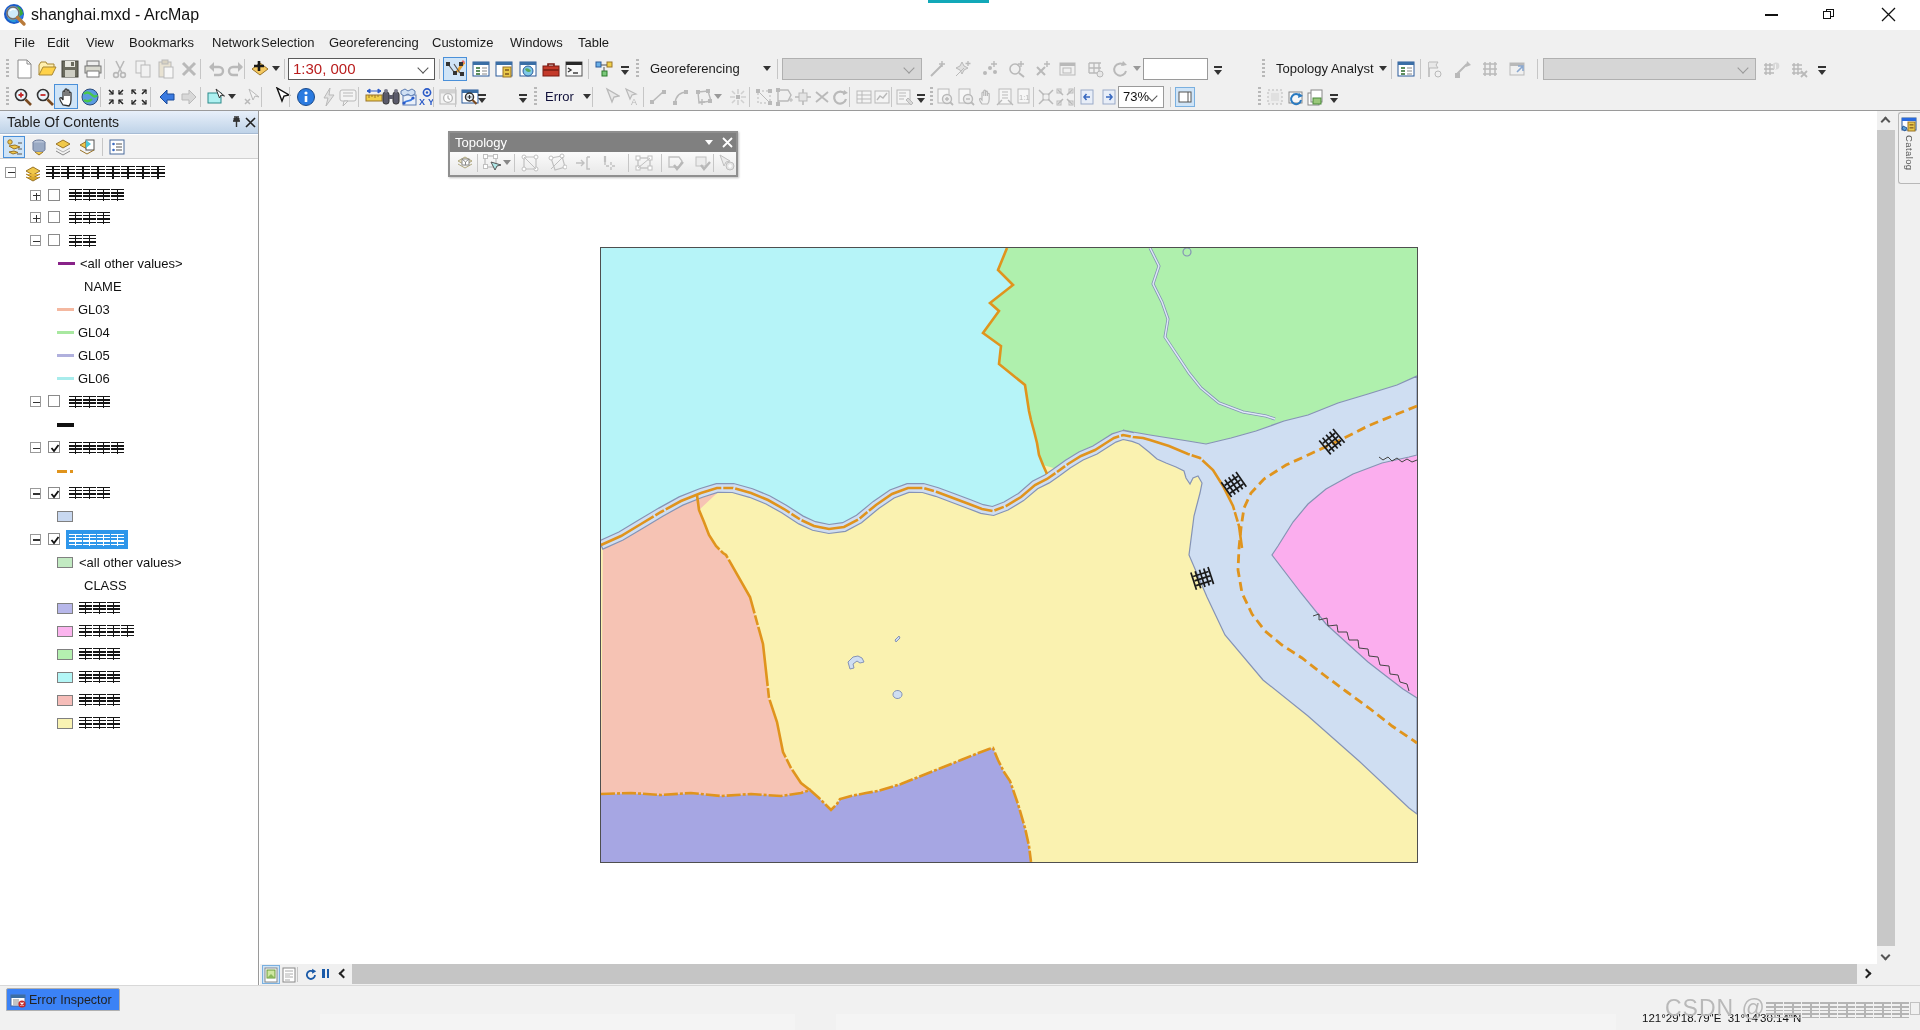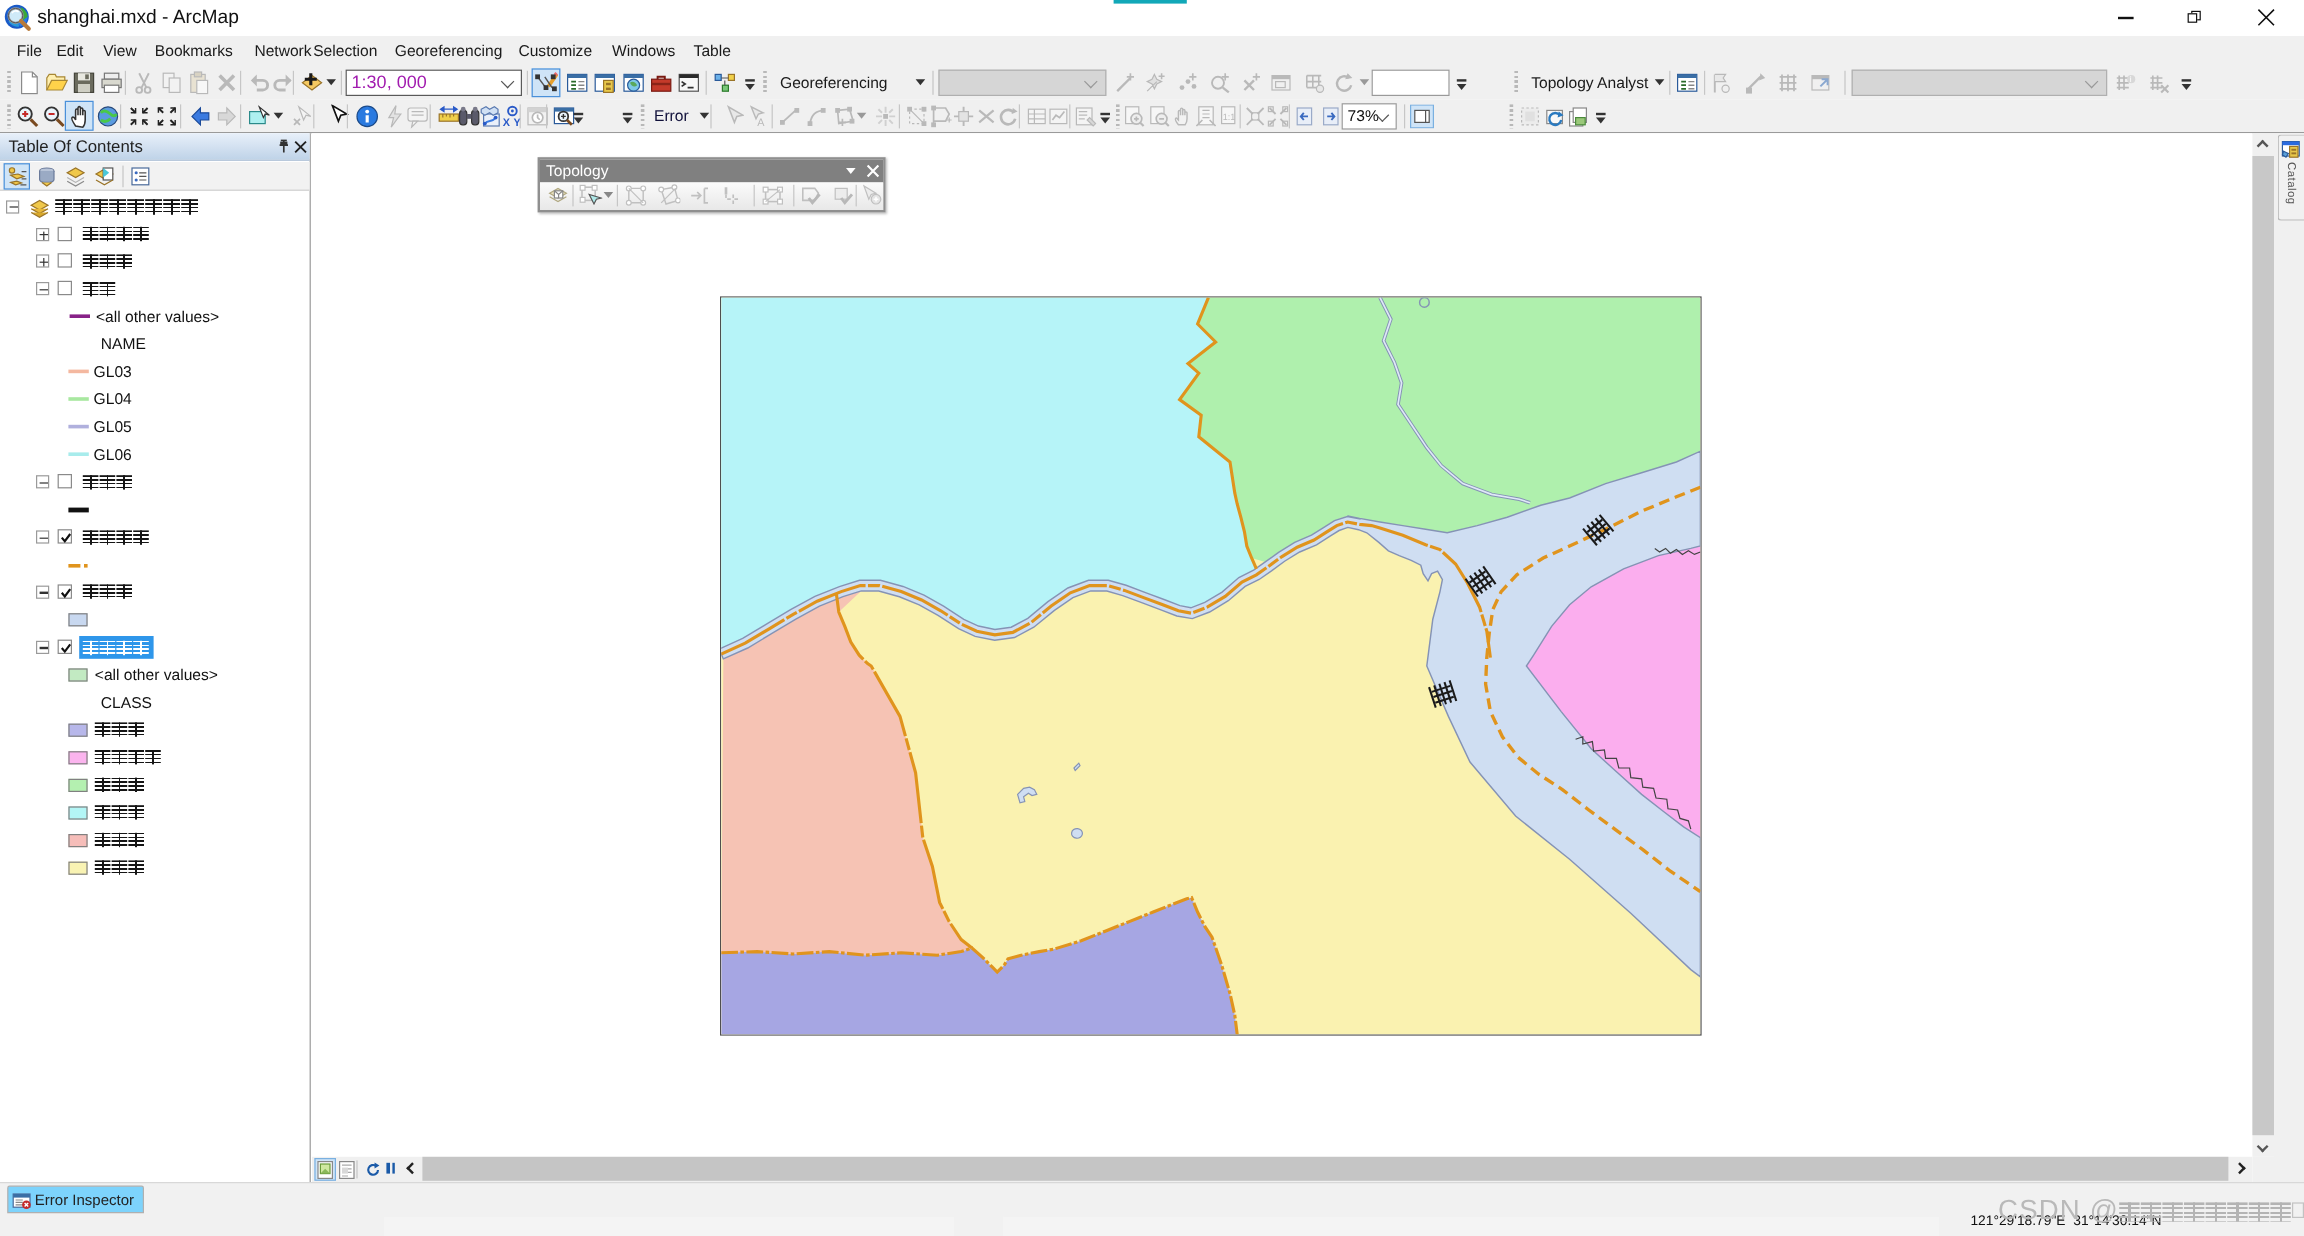--- a/index.html
+++ b/index.html
@@ -96,21 +96,21 @@
         <path d="M16 8H7a4 4 0 0 0 0 8h5" fill="none" stroke="#b9b9b9" stroke-width="2.4"></path>
         <path d="M12 3l5 5-5 5z" fill="#b9b9b9"></path>
       </svg></div>
     <div class="sep" style="left:244px;top:4px;height:20px"></div>
     <div class="ic" style="left:250px;top:4px"><svg width="20" height="20" viewBox="0 0 20 20">
         <path d="M10 4l8 6-8 6-8-6z" fill="#f5c961" stroke="#9a7428"></path>
         <path d="M9 2v10M4 7h10" stroke="#1a1a1a" stroke-width="2.6"></path>
       </svg></div>
     <div style="position:absolute;left:272px;top:11px;width:0;height:0;border-left:4px solid transparent;border-right:4px solid transparent;border-top:5px solid #333"></div>
     <div class="sep" style="left:284px;top:4px;height:20px"></div>
-    <div class="abs" style="left:288px;top:3px;width:147px;height:22px;background:#fff;border:1px solid #5a5a5a;font-size:15px;line-height:20px;color:#a21caf;padding-left:4px">1:30, 000</div>
+    <div class="abs" style="left:288px;top:3px;width:147px;height:22px;background:#fff;border:1px solid #5a5a5a;font-size:15px;line-height:20px;color:#b91c1c;padding-left:4px">1:30, 000</div>
     <div style="position:absolute;left:419px;top:9px;width:8px;height:8px;border-right:1.6px solid #555;border-bottom:1.6px solid #555;transform:rotate(45deg)"></div>
     <div class="sep" style="left:439px;top:4px;height:20px"></div>
     <div class="abs" style="left:443px;top:2px;width:24px;height:24px;border:1px solid #4a90d9;background:#cfe4f7"></div>
     <div class="ic" style="left:445px;top:4px"><svg width="20" height="20" viewBox="0 0 20 20">
         <path d="M12 13L19 3" stroke="#e8a02c" stroke-width="3"></path>
         <path d="M18 1l2 2-1.5 1.5-2-2z" fill="#e86a6a"></path>
         <path d="M3 5l6 8m0-8l6 9" stroke="#555" stroke-width="1.2" fill="none"></path>
         <rect x="1" y="3" width="4" height="4" fill="#333"></rect>
         <rect x="8" y="12" width="4" height="4" fill="#333"></rect>
         <rect x="14" y="3" width="4" height="4" fill="#333"></rect>
@@ -859,21 +859,21 @@
         <rect x="1" y="2" width="14" height="12" fill="#fff" stroke="#2a5a9a"></rect>
         <rect x="1" y="2" width="14" height="3" fill="#2a6adf"></rect>
         <rect x="7" y="6" width="7" height="9" fill="#e8c84a" stroke="#9a7428"></rect>
         <rect x="8.5" y="8" width="4" height="1.6" fill="#9a7428"></rect>
         <rect x="8.5" y="11" width="4" height="1.6" fill="#9a7428"></rect>
         <path d="M2 10l4 2-2 3-3-2z" fill="#5aa0d8" stroke="#2a5a9a"></path>
       </svg></div>
     <div class="abs" style="left:5px;top:22px;font-size:9.5px;color:#555;writing-mode:vertical-rl;letter-spacing:0.4px">Catalog</div>
   </div>
 <div class="abs" style="left:0;top:985px;width:1920px;height:45px;background:#f1f1f1;border-top:1px solid #d8d8d8">
-    <div class="abs" style="left:6px;top:2px;width:114px;height:23px;background:#7dd3fc;border:1px solid #b0b0b0;border-radius:2px 2px 0 0">
+    <div class="abs" style="left:6px;top:2px;width:114px;height:23px;background:#3b82f6;border:1px solid #b0b0b0;border-radius:2px 2px 0 0">
       <div class="abs" style="left:3px;top:4px"><svg width="16" height="15" viewBox="0 0 16 15">
           <rect x="1" y="2" width="14" height="11" fill="#fff" stroke="#4a6a9a"></rect>
           <rect x="1" y="2" width="14" height="3" fill="#3a6ea5"></rect>
           <path d="M3 7h6M3 9h6M3 11h6" stroke="#888"></path>
           <circle cx="12" cy="11" r="3.6" fill="#c42a2a"></circle>
           <path d="M10.5 9.5l3 3m0-3l-3 3" stroke="#fff" stroke-width="1.2"></path>
         </svg></div>
       <div class="abs" style="left:22px;top:0;line-height:23px;font-size:12.5px;color:#222">Error Inspector</div>
     </div>
     <div class="abs" style="left:320px;top:28px;width:475px;height:17px;background:#f4f4f4"></div>

